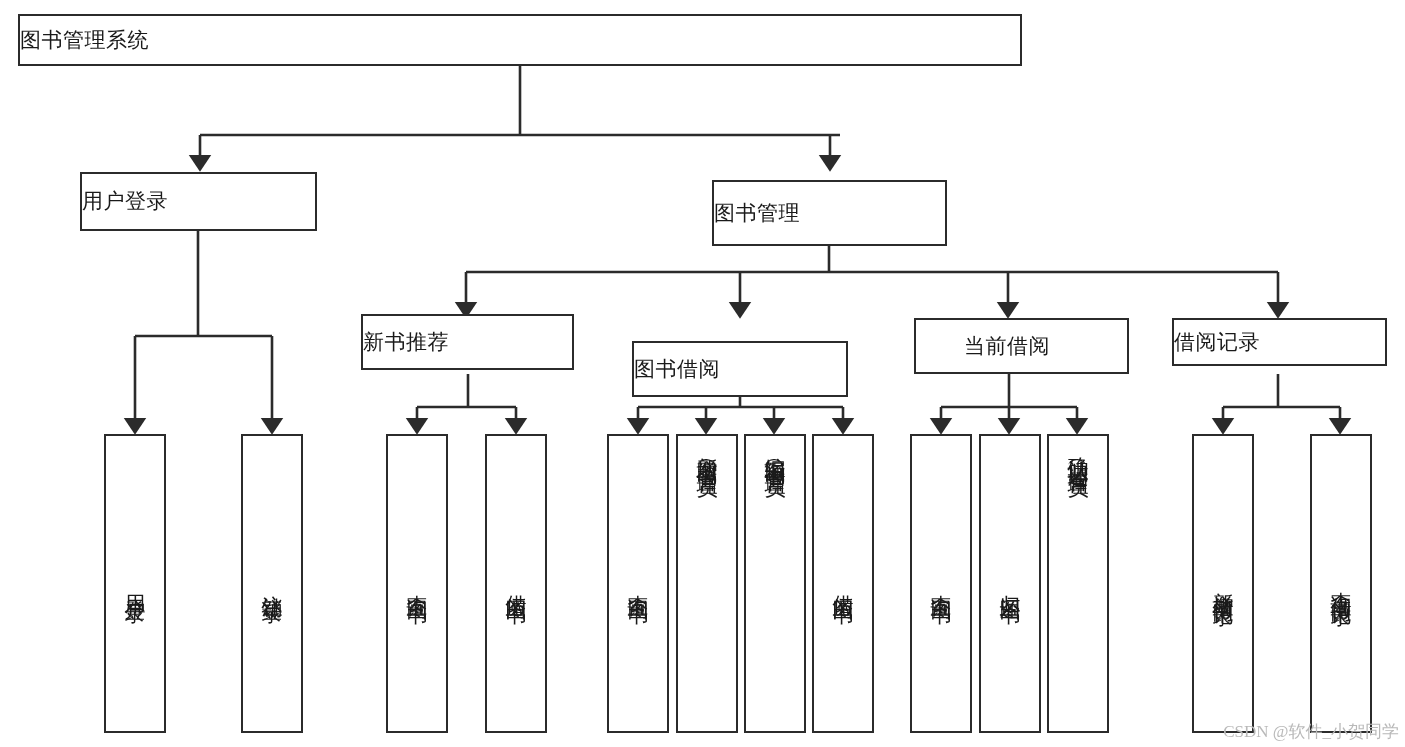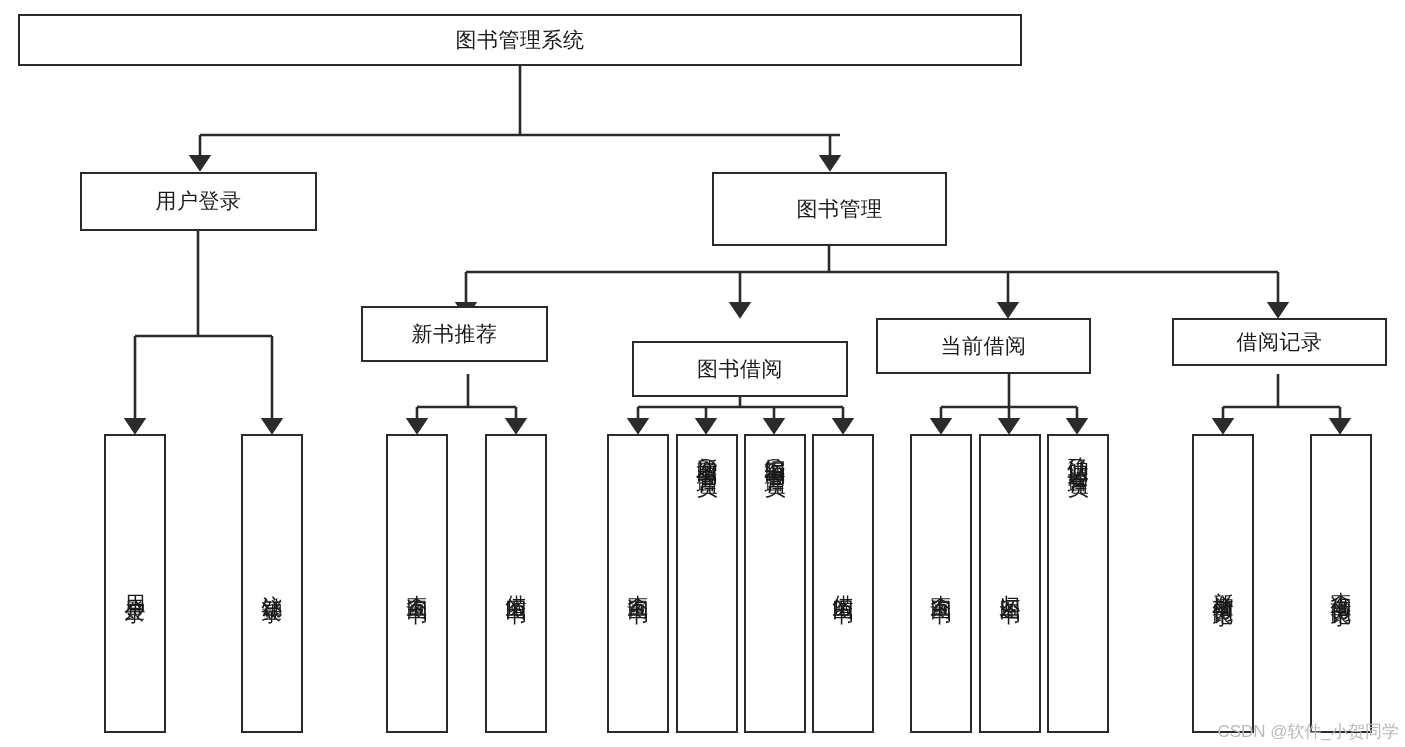--- a/index.html
+++ b/index.html
@@ -23,21 +23,20 @@
     height: 747px;
     pointer-events: none;
   }
   .node {
     position: absolute;
     box-sizing: border-box;
     background: #ffffff;
     border: 2.5px solid #2b2b2b;
     display: flex;
     align-items: center;
-    justify-content: center;
     color: #1a1a1a;
     z-index: 2;
   }
   .node-label {
     font-size: 21px;
     line-height: 1.25;
     letter-spacing: 0.5px;
     white-space: nowrap;
     color: #1a1a1a;
   }
@@ -60,21 +59,21 @@
   .leaf.align-top .node-label { margin-top: 4px; }
 
   #watermark {
     position: absolute;
     right: 6px;
     bottom: 4px;
     font-size: 17px;
     color: #b9b9b9;
     white-space: nowrap;
     z-index: 3;
-    font-family: Liberation Sans, sans-serif;
+    font-family: Liberation Serif, serif;
   }
 </style>
 </head>
 <body>
 
 <div id="canvas">
 
   <svg id="connectors" viewBox="0 0 1405 747" xmlns="http://www.w3.org/2000/svg">
     <defs>
       <marker id="arrow" markerWidth="10" markerHeight="10" refX="3.2" refY="5" orient="auto" markerUnits="strokeWidth">
@@ -125,31 +124,31 @@
     </g>
   </svg>
 
   <div class="node" style="left:18px; top:14px; width:1004px; height:52px;">
     <span class="node-label">图书管理系统</span>
   </div>
 
   <div class="node" style="left:80px; top:172px; width:237px; height:59px;">
     <span class="node-label">用户登录</span>
   </div>
-  <div class="node" style="left:712px; top:172px; width:235px; height:74px;padding-left:20px;">
+  <div class="node" style="left:712px; top:180px; width:235px; height:66px;">
     <span class="node-label">图书管理</span>
   </div>
 
-  <div class="node" style="left:361px; top:306px; width:187px; height:56px;">
+  <div class="node" style="left:361px; top:314px; width:213px; height:56px;">
     <span class="node-label">新书推荐</span>
   </div>
   <div class="node" style="left:632px; top:318px; width:216px; height:56px;margin-top:23px;">
     <span class="node-label">图书借阅</span>
   </div>
-  <div class="node" style="left:876px; top:318px; width:215px; height:56px;">
+  <div class="node" style="left:914px; top:318px; width:215px; height:56px;padding-left:48px;">
     <span class="node-label">当前借阅</span>
   </div>
   <div class="node" style="left:1172px; top:318px; width:215px; height:48px;">
     <span class="node-label">借阅记录</span>
   </div>
 
   <div class="node leaf align-mid" style="left:104px; top:434px; width:62px; height:299px;">
     <span class="node-label">用户登录</span>
   </div>
   <div class="node leaf align-mid" style="left:241px; top:434px; width:62px; height:299px;">

